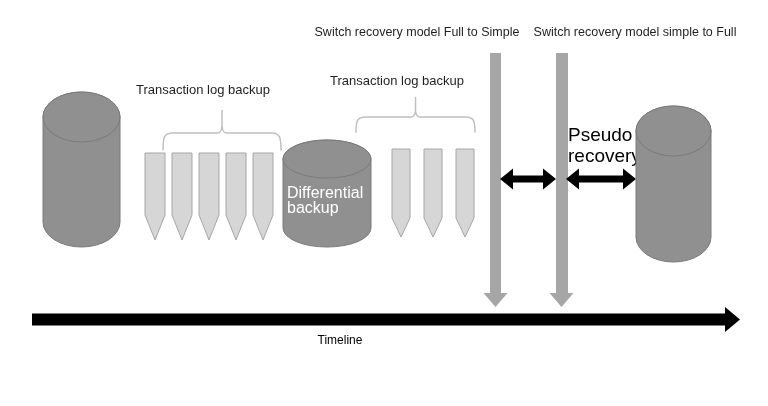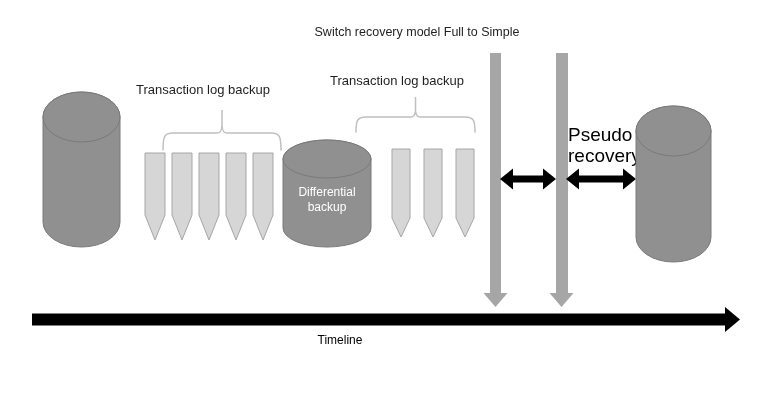--- a/index.html
+++ b/index.html
@@ -12,37 +12,38 @@
   .abs{position:absolute;}
   .lbl{
     font-size:12.5px;line-height:14px;white-space:nowrap;color:#1f1f1f;
     transform:translateX(-50%);
   }
   .lbl-big{font-size:12px;line-height:19px;color:#000;white-space:nowrap;transform:translateX(-50%);}
   .pseudo{
     font-size:19px;line-height:21px;color:#000;width:90px;text-align:left;
   }
   .cyl-label{
-    position:absolute;left:0;right:0;text-align:center;color:var(--text-light,#fff);
-    font-size:12px;line-height:15px;
+    position:absolute;left:0;right:0;color:var(--text-light,#fff);
+    font-size:16px;line-height:15px;
   }
   .nowrap{white-space:nowrap;}
   svg{display:block;overflow:visible;}
   .cyl-body,.cyl-top{fill:var(--cylinder-fill,#909090);stroke:var(--cylinder-stroke,#7a7a7a);stroke-width:1;}
   .log-arrow{fill:var(--log-arrow-fill,#d6d6d6);stroke:var(--log-arrow-stroke,#a6a6a6);stroke-width:1;}
   .switch-shape{fill:var(--switch-arrow-fill,#a6a6a6);}
   .brace-path{fill:none;stroke:var(--brace-stroke,#c0c0c0);stroke-width:1.5;stroke-linecap:round;}
   .black-shape{fill:var(--black,#000);}
 </style>
 </head>
 <body>
 
 <div id="stage">
 
   <div class="abs lbl" style="left:417px;top:25px;">Switch recovery model Full to Simple</div>
+  <div class="abs lbl" style="left:635px;top:25px;">Switch recovery model simple to Full</div>
 
   <div class="abs" style="left:43px;top:92px;width:77px;height:155px;">
     <svg width="77" height="155" viewBox="0 0 77 155">
       <path class="cyl-body" d="M0,25 V130 A38.5,25 0 0 0 77,130 V25 A38.5,25 0 0 0 0,25 Z"></path>
       <ellipse class="cyl-top" cx="38.5" cy="25" rx="38.5" ry="25"></ellipse>
     </svg>
     <div class="cyl-label nowrap" style="top:168px;">Full Backup</div>
   </div>
 
   <div class="abs lbl" style="left:203px;top:83px;font-size:13px;">Transaction log backup</div>

